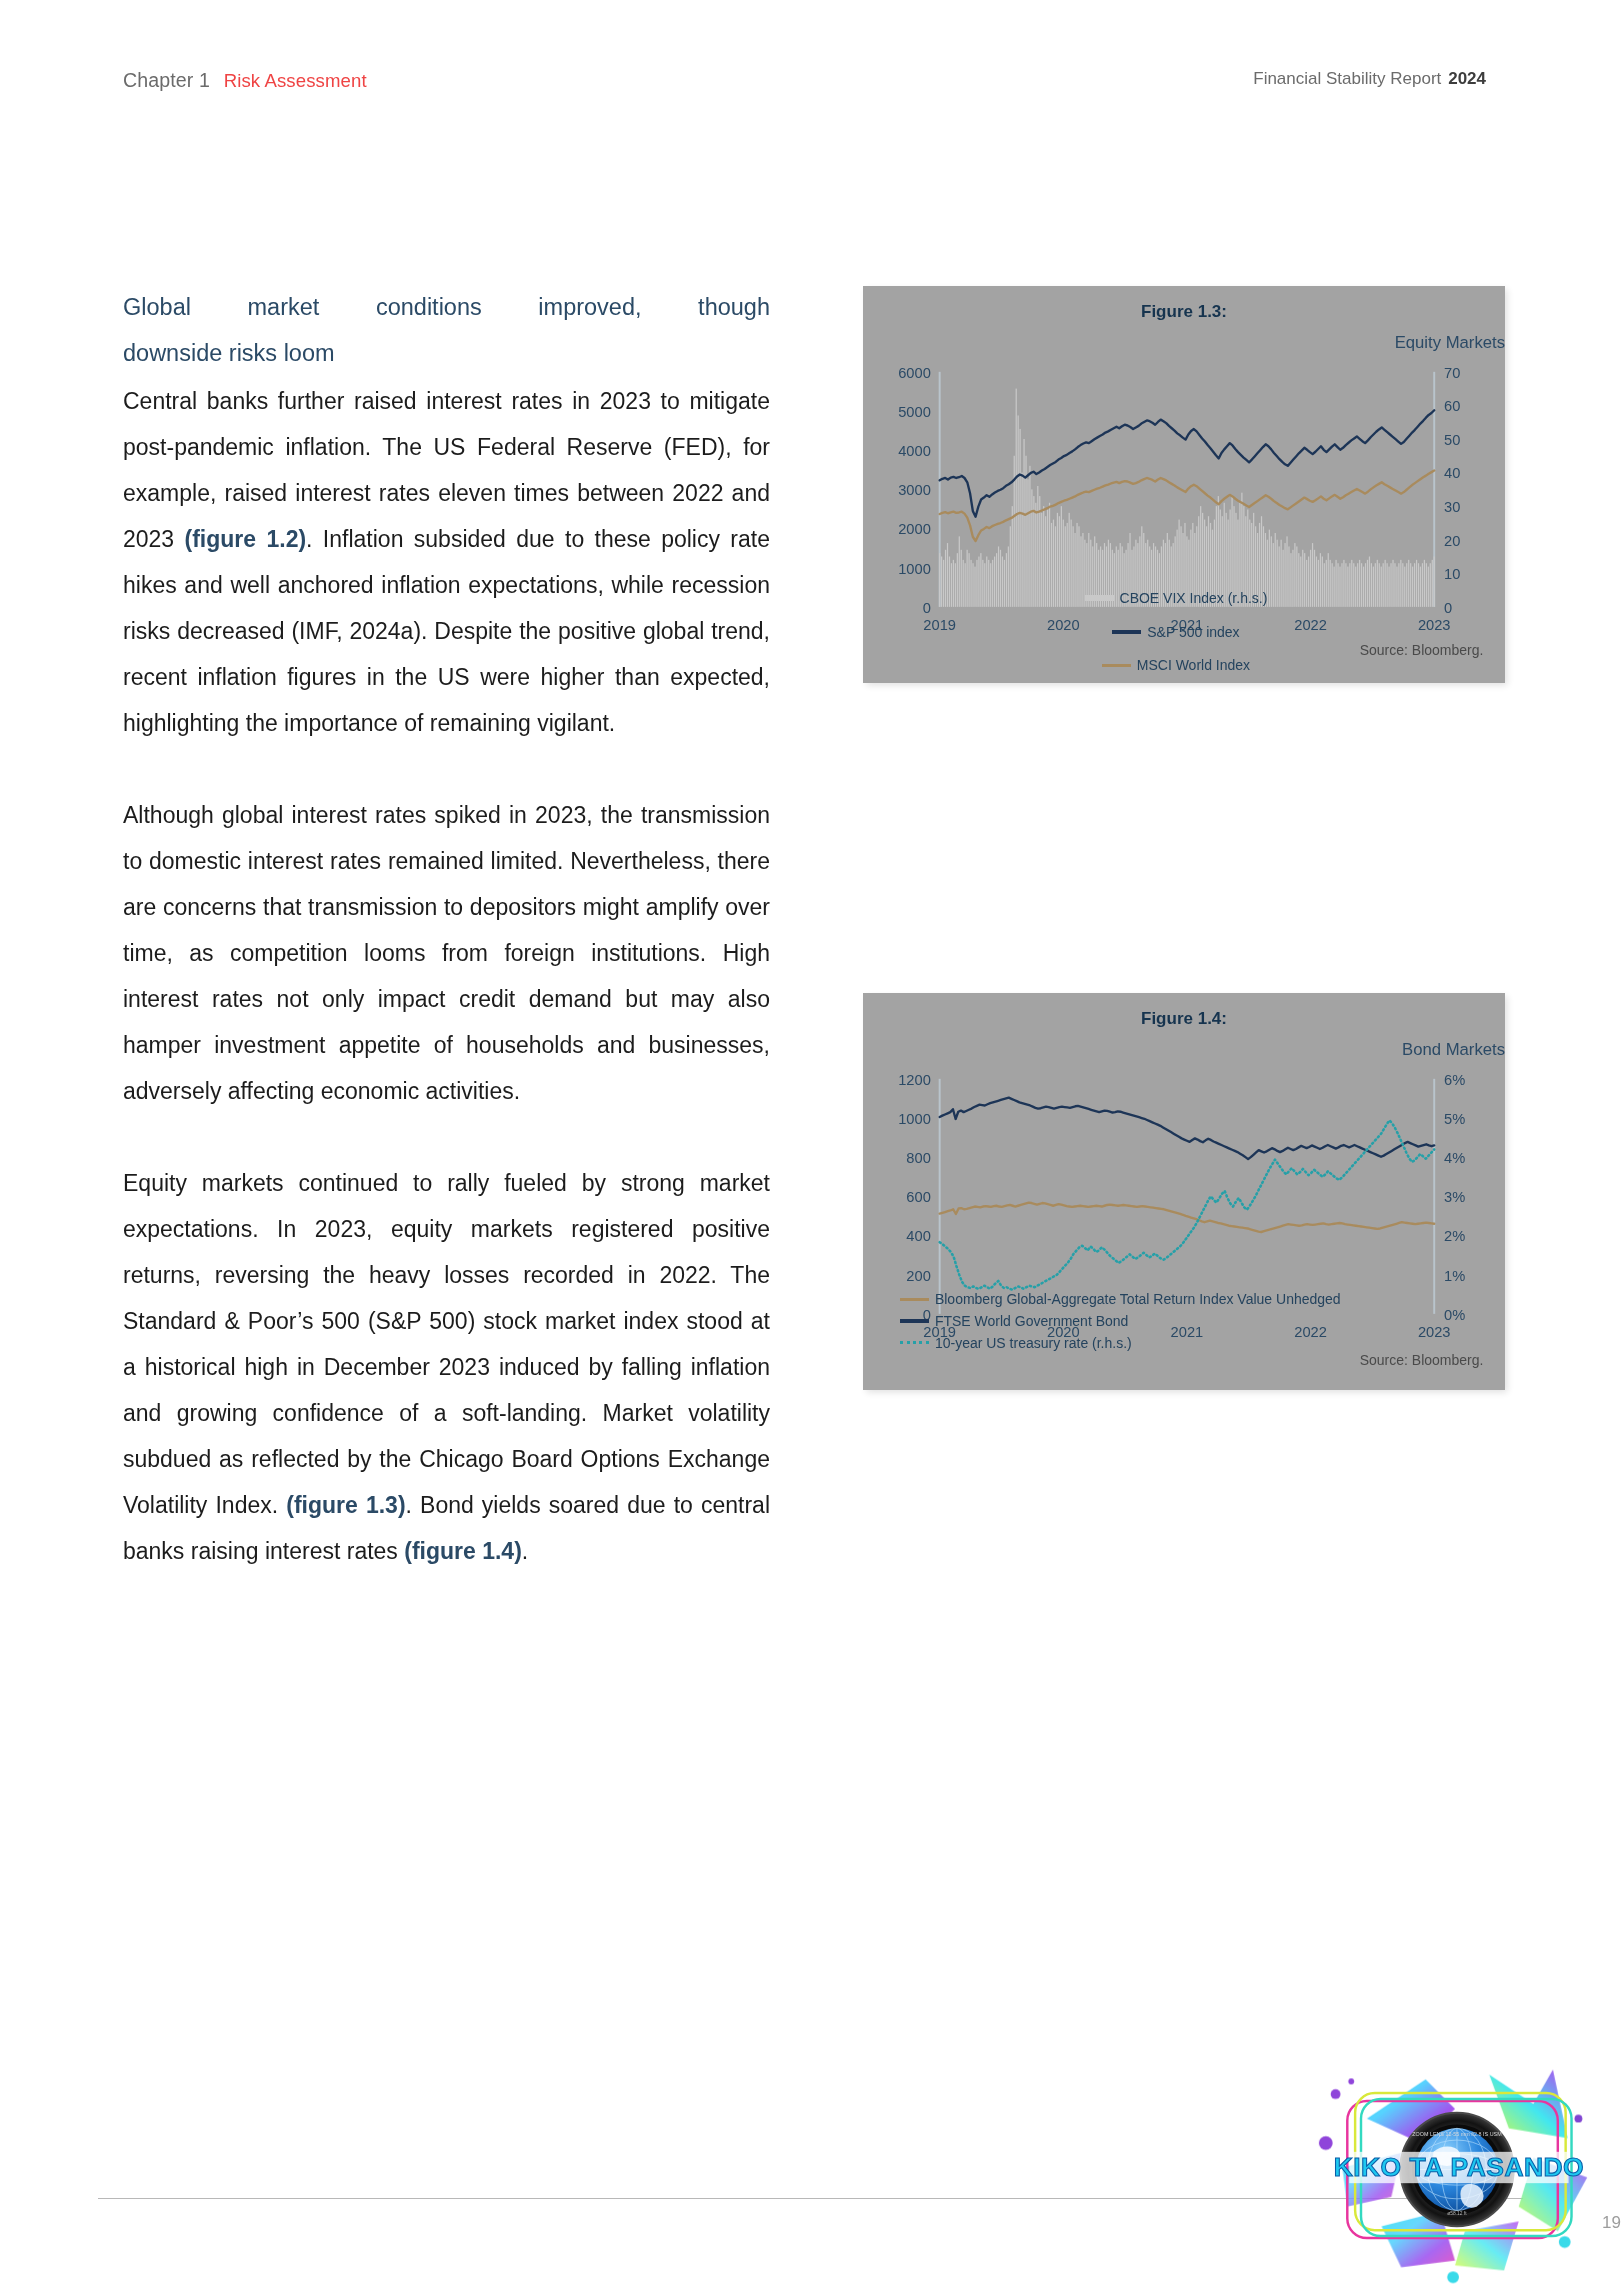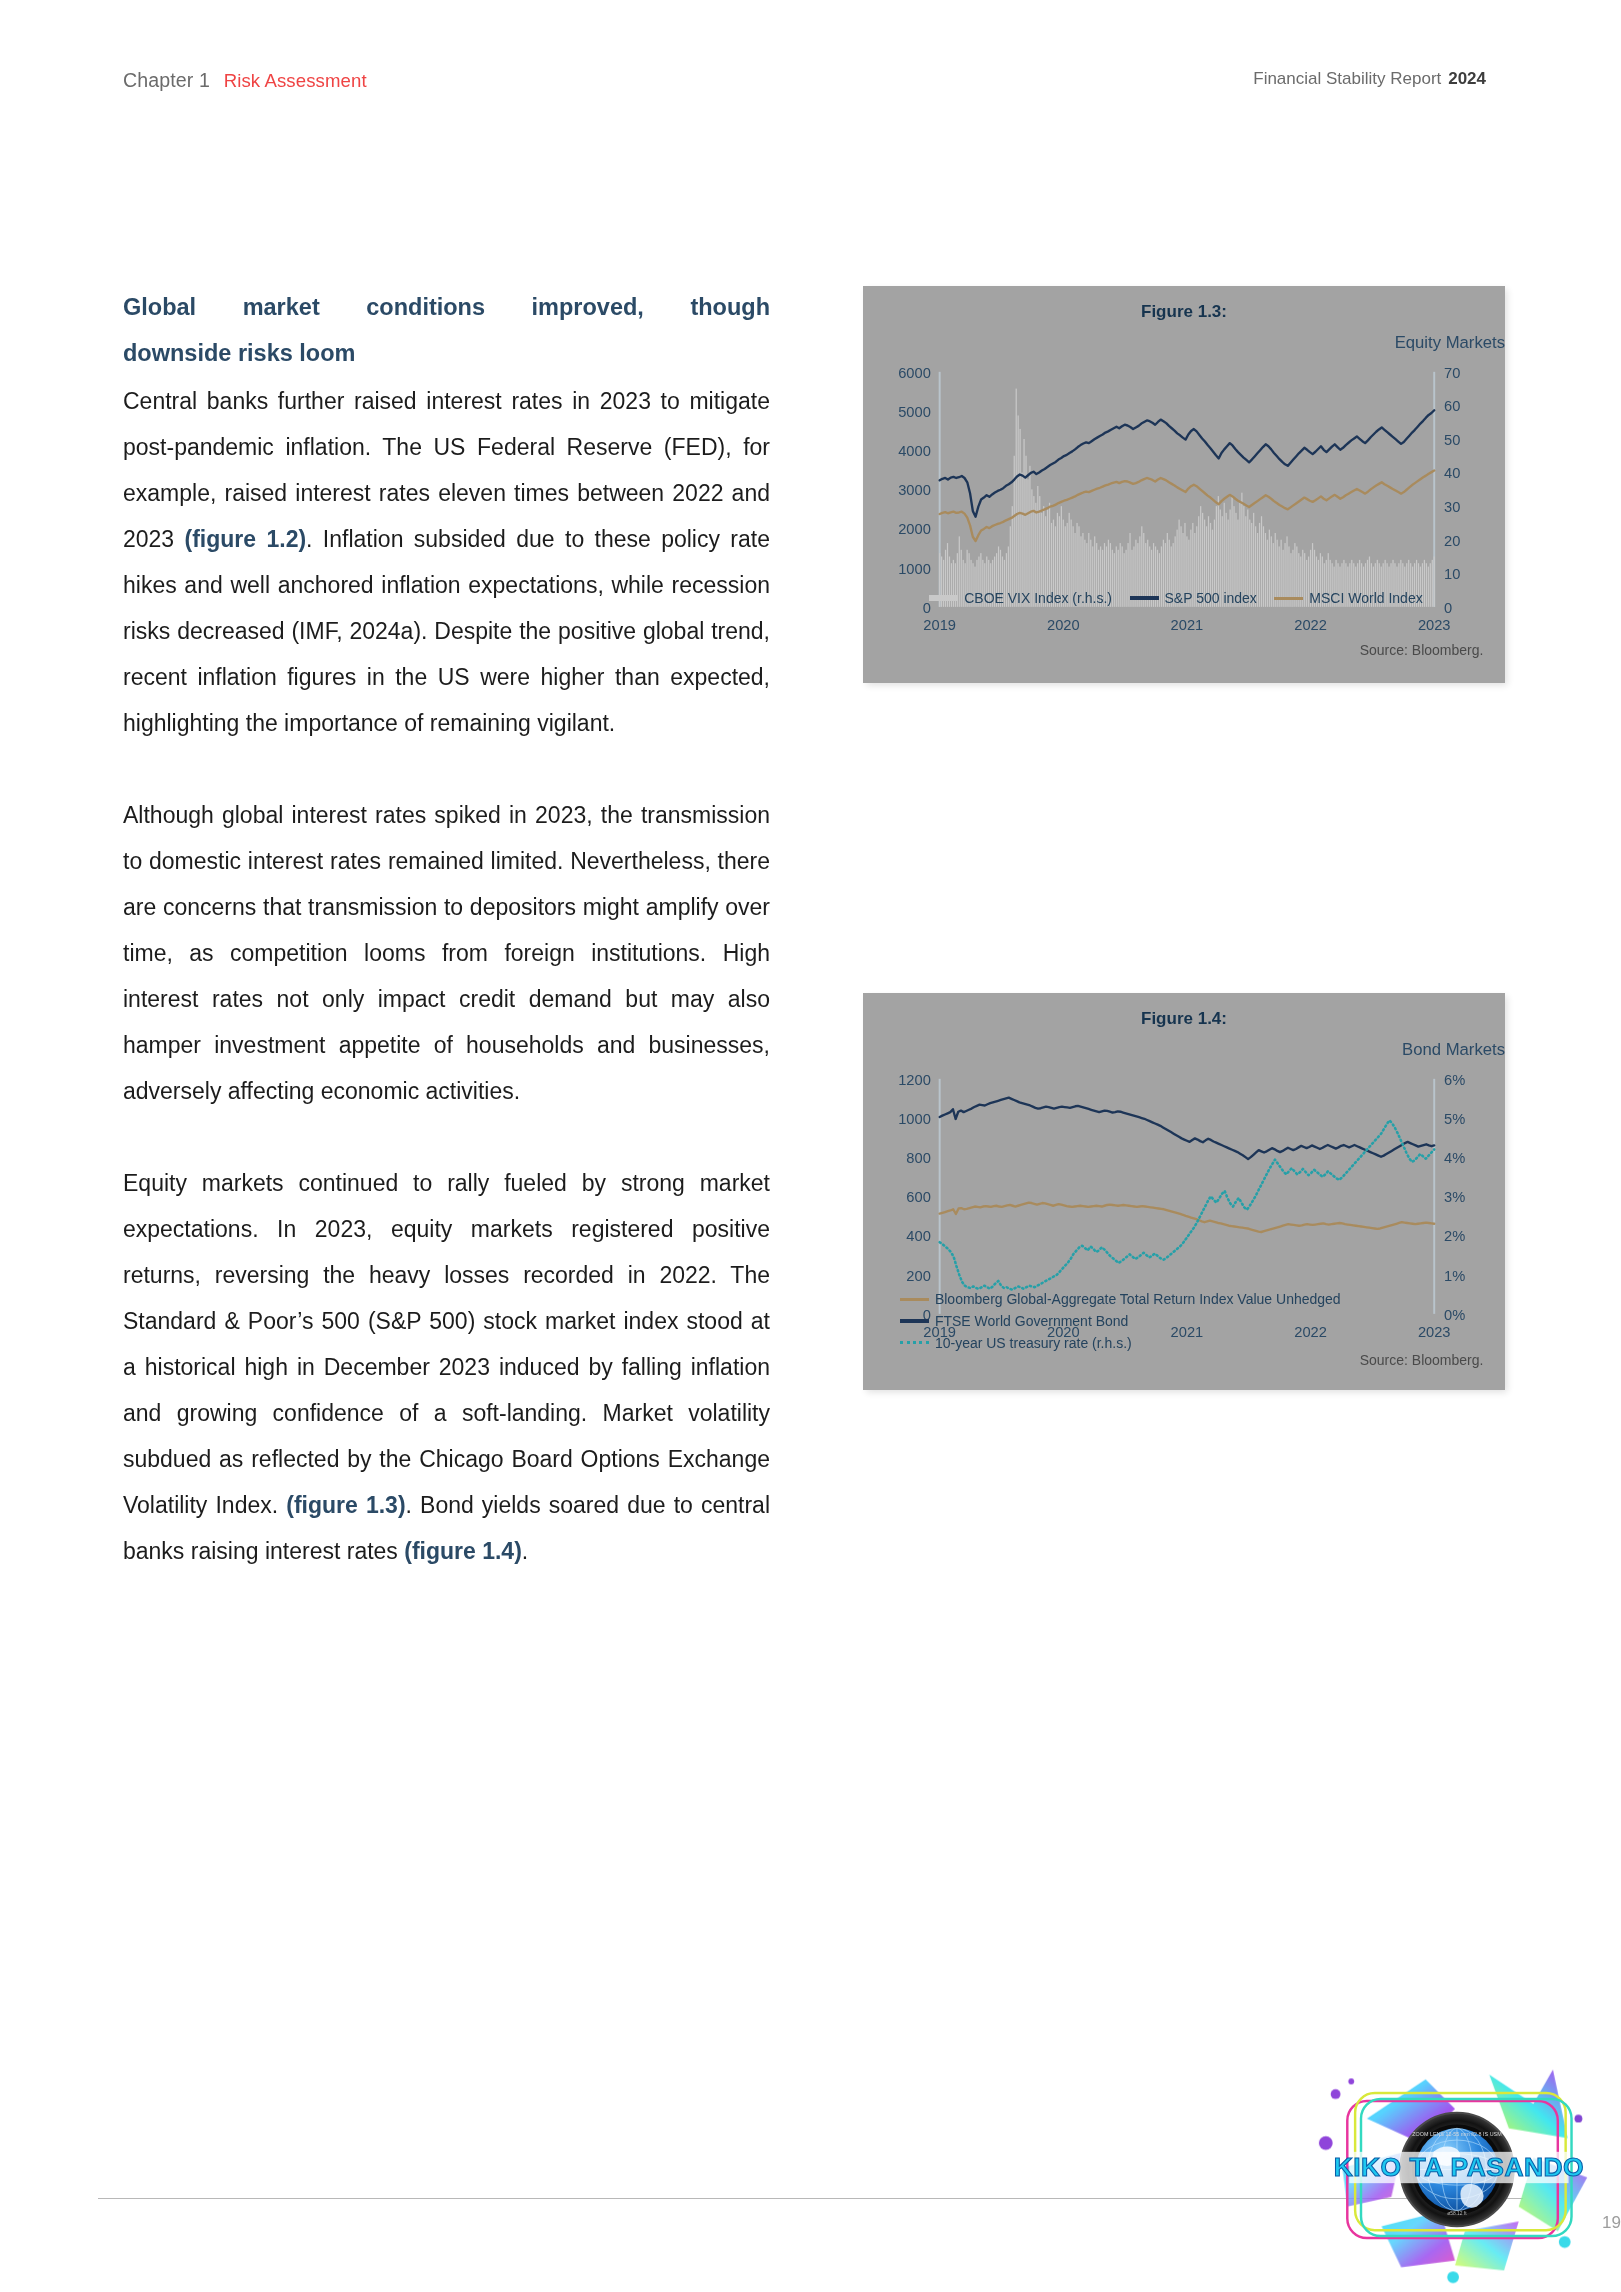--- a/index.html
+++ b/index.html
@@ -21,21 +21,21 @@
   .hdr-right .yr { color:#3d3d3d; font-weight:bold; margin-left:6.9px; }
 
   
   .col-left {
     position:absolute; left:123px; top:284px; width:647px;
     color:#1c1c1c; font-size:23px; line-height:46px;
     text-align:justify;
   }
   .col-left h2 {
     margin:0 0 2px 0;
-    font-size:23.5px; line-height:46px; font-weight:bold;
+    font-size:23.5px; line-height:46px; font-weight:normal;
     color:#2b4a66; text-align:justify;
   }
   .col-left h2 .l1 { display:block; text-align:justify; text-align-last:justify; }
   .col-left p { margin:0; }
   .col-left p.gap { margin-top:46px; }
   .figref { color:#2b4a66; font-weight:bold; }
 
   
   .fig {
     position:absolute;
@@ -44,21 +44,21 @@
   }
   #fig13 { left:863px; top:286px; width:642px; height:397px; }
   #fig14 { left:863px; top:993px; width:642px; height:397px; }
 
   .fig-title { text-align:center; font-size:17px; font-weight:bold; color:#16344f; margin-top:15.7px; }
   .fig-sub   { text-align:right; font-size:16.7px; color:#2b4a66; margin-top:11px; }
 
   .plotwrap { position:relative; margin-top:11.8px; }
   .plotsvg  { display:block; }
 
-  .legend { position:absolute; left:0; right:16px; }
+  .legend { position:absolute; left:0; right:16px;flex-direction:column; }
   .legend-row { display:flex; justify-content:center; align-items:center; gap:17.6px; }
   .lg-item { display:flex; align-items:center; gap:5.9px; font-size:14px; color:#24435e; white-space:nowrap; }
   .lg-swatch { display:inline-block; width:29px; height:0; border-top-width:3.9px; border-top-style:solid; }
   .lg-swatch.thick { border-top-width:4.9px; }
   .lg-swatch.dot { border-top-style:dotted; border-top-width:3.9px; }
 
   .legend-left { position:absolute; left:37px; }
   .legend-left .lg-item { margin-bottom:5.9px; }
 
   .src { position:absolute; right:21.6px; font-size:14px; color:#4a4a4a; }

